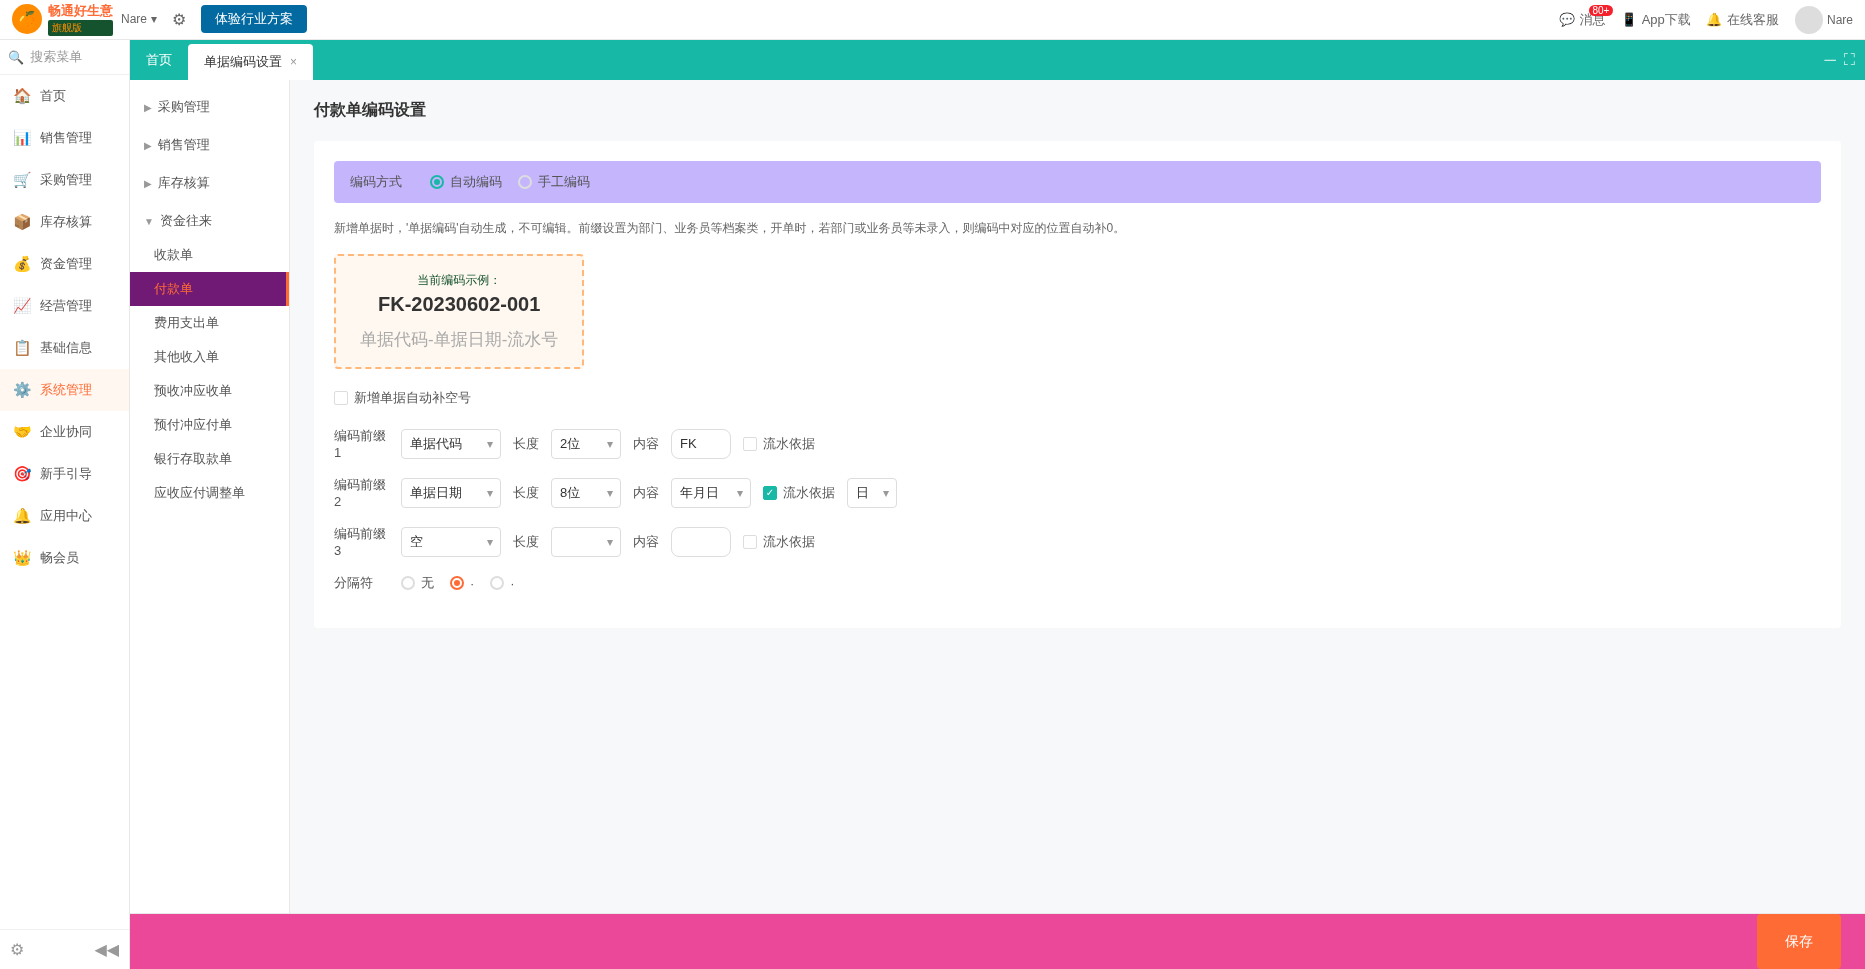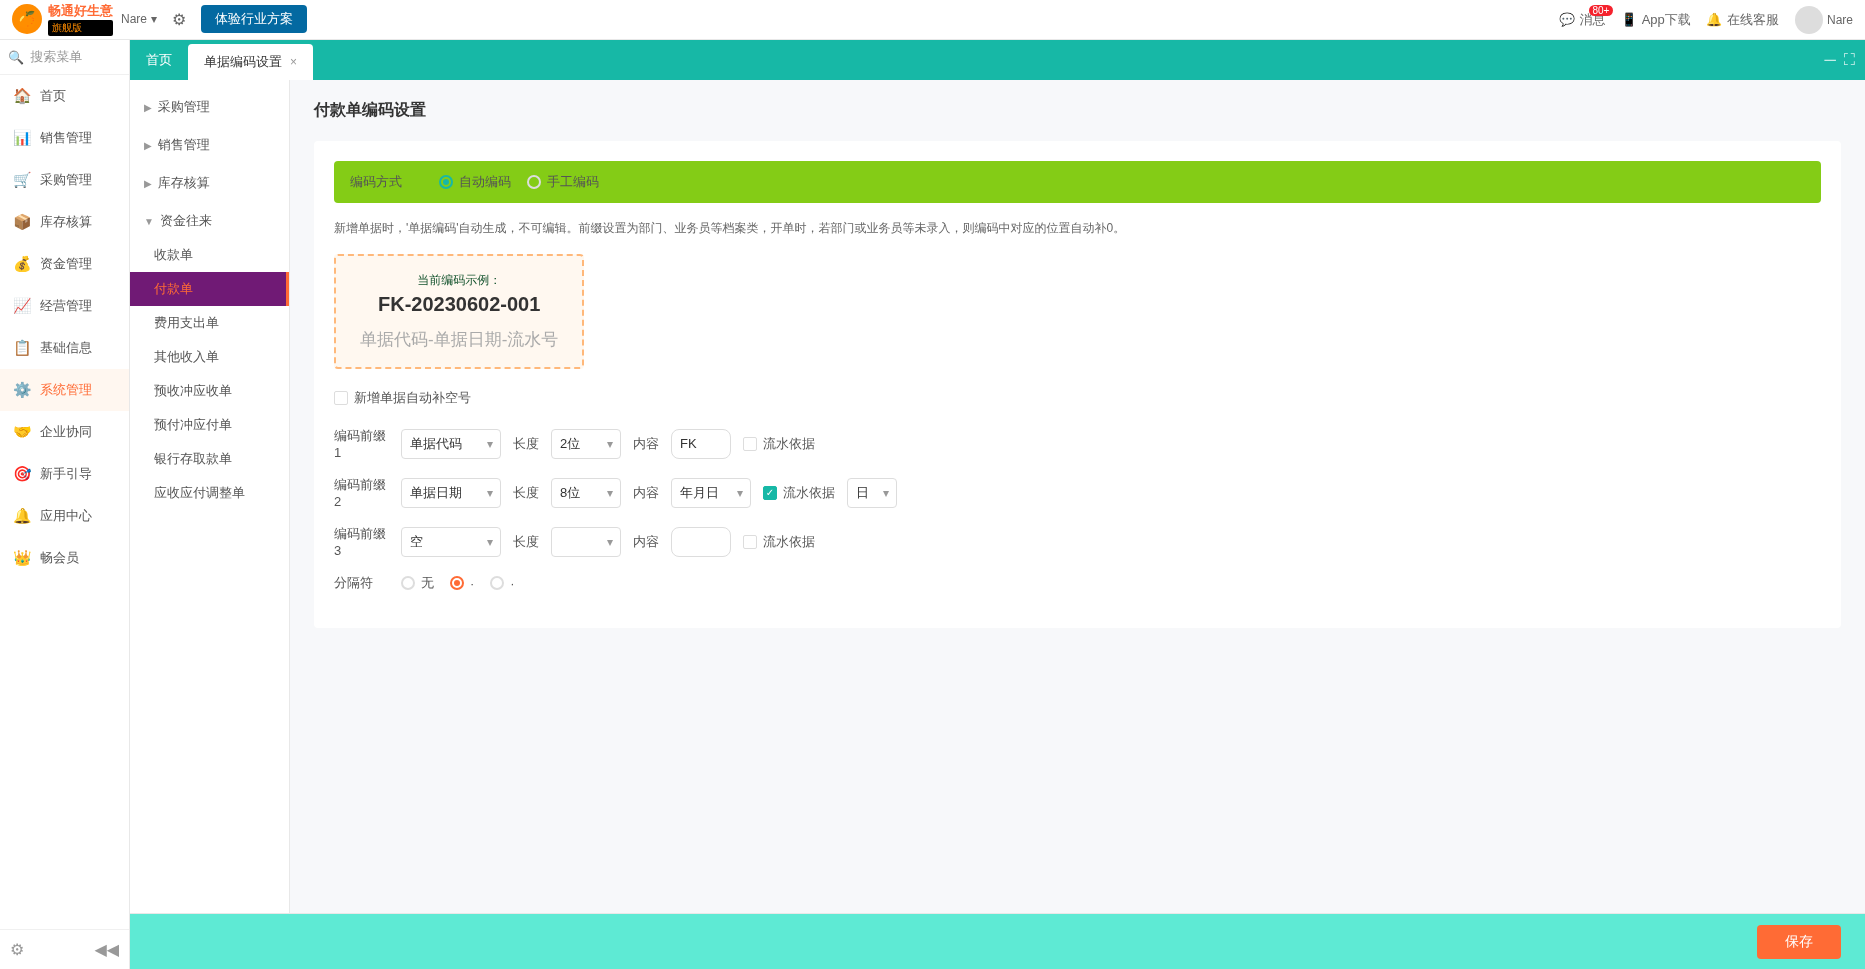--- a/index.html
+++ b/index.html
@@ -4,21 +4,21 @@
   <style>
     * { margin: 0; padding: 0; box-sizing: border-box; }
     body { font-family: 'Microsoft YaHei', Arial, sans-serif; font-size: 13px; background: #f5f5f5; color: #333; width: 1865px; height: 969px; overflow: hidden; display: flex; flex-direction: column; }
 
     
     .top-header { height: 40px; background: #fff; display: flex; align-items: center; padding: 0 12px; border-bottom: 1px solid #e8e8e8; justify-content: space-between; flex-shrink: 0; }
     .top-header-left { display: flex; align-items: center; gap: 8px; }
     .top-header-brand { display: flex; align-items: center; gap: 6px; }
     .brand-icon { width: 30px; height: 30px; background: #ff8c00; border-radius: 50%; display: flex; align-items: center; justify-content: center; color: white; font-size: 16px; }
     .brand-text { font-size: 12px; color: #666; line-height: 1.3; }
-    .brand-tag { font-size: 10px; color: #ff8c00; background: #000000; padding: 1px 4px; border-radius: 2px; }
+    .brand-tag { font-size: 10px; color: #ff8c00; background: #14532d; padding: 1px 4px; border-radius: 2px; }
     .header-dropdown { display: flex; align-items: center; gap: 4px; color: #666; cursor: pointer; font-size: 12px; }
     .settings-btn { width: 28px; height: 28px; display: flex; align-items: center; justify-content: center; color: #666; cursor: pointer; font-size: 16px; }
     .trial-btn { background: #0369a1; color: white; padding: 5px 14px; border-radius: 4px; border: none; cursor: pointer; font-size: 13px; }
     .top-header-right { display: flex; align-items: center; gap: 16px; color: #666; font-size: 13px; }
     .header-right-item { display: flex; align-items: center; gap: 4px; cursor: pointer; position: relative; }
     .badge { background: #f5222d; color: white; font-size: 10px; padding: 0 4px; border-radius: 8px; position: absolute; top: -6px; right: -8px; min-width: 18px; text-align: center; }
     .user-avatar { width: 28px; height: 28px; background: #ddd; border-radius: 50%; }
     .user-name { font-size: 12px; color: #666; }
 
     
@@ -55,21 +55,21 @@
     .sub-sidebar-item.active { background: #701a75; color: #ff6b35; border-right: 3px solid #ff6b35; }
 
     
     .main-content { flex: 1; padding: 20px 24px; background: #f7f8fa; }
     .page-title { font-size: 16px; font-weight: bold; color: #333; margin-bottom: 20px; }
 
     
     .card { background: #fff; border-radius: 4px; padding: 20px; margin-bottom: 16px; }
 
     
-    .encoding-method { display: flex; gap: 37px; padding: 12px 16px; background: #84cc16; border-radius: 4px; margin-bottom: 16px; }
+    .encoding-method { display: flex; gap: 28px; padding: 12px 16px; background: #c4b5fd; border-radius: 4px; margin-bottom: 16px; }
     .encoding-label { color: #555; font-size: 13px; }
     .radio-group { display: flex; align-items: center; gap: 16px; }
     .radio-item { display: flex; align-items: center; gap: 6px; cursor: pointer; font-size: 13px; color: #555; }
     .radio-dot { width: 14px; height: 14px; border-radius: 50%; border: 2px solid #ddd; display: flex; align-items: center; justify-content: center; flex-shrink: 0; }
     .radio-dot.checked { border-color: #17b8a6; }
     .radio-dot.checked::after { content: ''; width: 6px; height: 6px; border-radius: 50%; background: #17b8a6; }
 
     
     .desc-text { color: #666; font-size: 12px; margin-bottom: 16px; line-height: 1.6; }
 
@@ -99,21 +99,21 @@
 
     
     .separator-row { display: flex; align-items: center; gap: 12px; margin-bottom: 16px; font-size: 13px; color: #555; }
     .separator-options { display: flex; align-items: center; gap: 16px; }
     .separator-option { display: flex; align-items: center; gap: 6px; cursor: pointer; }
     .radio-orange { width: 14px; height: 14px; border-radius: 50%; border: 2px solid #ddd; flex-shrink: 0; }
     .radio-orange.selected { border-color: #ff6b35; }
     .radio-orange.selected::after { content: ''; display: block; width: 6px; height: 6px; border-radius: 50%; background: #ff6b35; margin: 2px; }
 
     
-    .bottom-footer { height: 56px; background: #5eead4; border-top: 1px solid #e8e8e8; display: flex; align-items: center; justify-content: flex-end; padding: 0 24px; flex-shrink: 0; }
+    .bottom-footer { height: 56px; background: #ec4899; border-top: 1px solid #e8e8e8; display: flex; justify-content: flex-end; padding: 0 24px; flex-shrink: 0; }
     .save-btn { background: #ff6b35; color: white; border: none; border-radius: 4px; padding: 8px 28px; font-size: 14px; cursor: pointer; }
 
     .separator-label { color: #555; font-size: 13px; width: 55px; }
   </style>
 </head>
 <body>
 
 <div class="top-header">
   <div class="top-header-left">
     <div class="top-header-brand">

